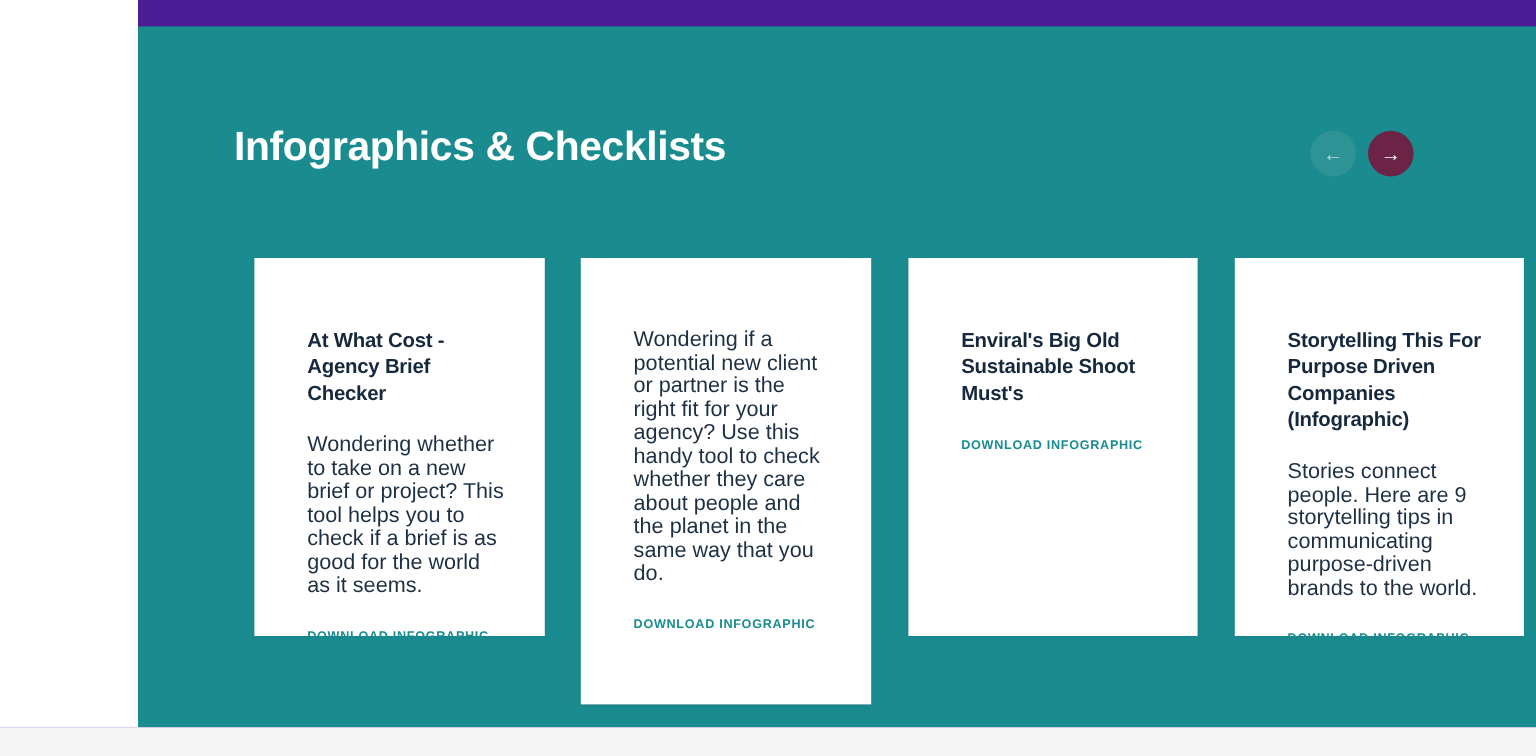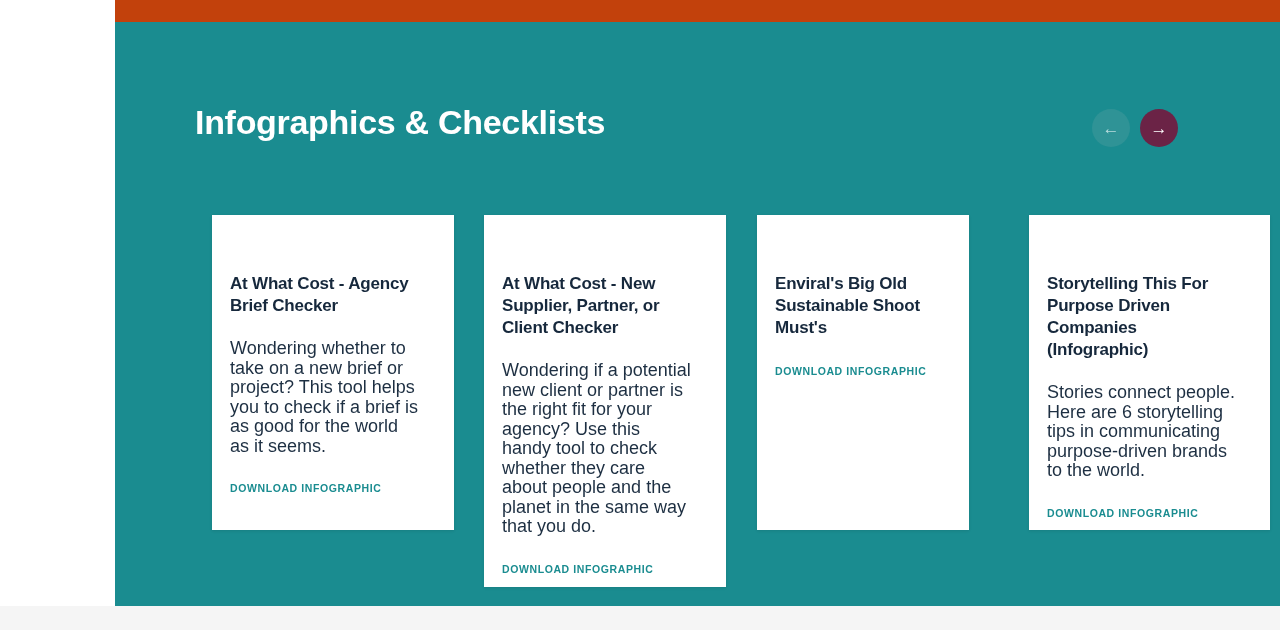--- a/index.html
+++ b/index.html
@@ -10,21 +10,21 @@
     width: 1280px;
     height: 630px;
     background: #ffffff;
     font-family: "Liberation Sans", sans-serif;
     overflow: hidden;
   }
   .page {
     position: relative;
     width: 1280px;
     height: 630px;
-    background: #c2410c;
+    background: #4c1d95;
     overflow: hidden;
   }
   .teal-panel {
     position: absolute;
     left: 115px;
     top: 22px;
     width: 1165px;
     height: 584px;
     background: #1a8c90;
     overflow: visible;
@@ -87,21 +87,21 @@
   .card {
     position: absolute;
     top: 0;
     width: 242px;
     background: #ffffff;
     box-shadow: 0 1px 3px rgba(0,0,0,0.10);
     padding: 0;
     box-sizing: border-box;
   }
   .card-inner {
-    padding: 58px 34px 30px 18px;
+    padding: 58px 34px 30px 44px;
   }
   .card-title {
     margin: 0 0 22px 0;
     font-size: 17px;
     font-weight: bold;
     color: #16283c;
     line-height: 22px;
     letter-spacing: -0.2px;
   }
   .card-body {
@@ -115,21 +115,21 @@
     font-size: 10.5px;
     font-weight: bold;
     letter-spacing: 0.6px;
     color: #1a8c90;
     text-decoration: none;
     text-transform: uppercase;
     cursor: pointer;
   }
   .card-0 { left: 0;    width: 242px; }
   .card-1 { left: 272px; width: 242px; }
-  .card-2 { left: 545px; width: 212px; }
+  .card-2 { left: 545px; width: 241px; }
   .card-3 { left: 817px; width: 241px; }
   .bottom-strip {
     position: absolute;
     left: 0;
     top: 606px;
     width: 1280px;
     height: 24px;
     background: #f5f5f5;
   }
   .white-left {
@@ -166,37 +166,36 @@
       <div class="card card-0" style="height:315px;">
         <div class="card-inner">
           <h3 class="card-title">At What Cost - Agency Brief Checker</h3>
           <p class="card-body">Wondering whether to take on a new brief or project? This tool helps you to check if a brief is as good for the world as it seems.</p>
           <a class="card-link">DOWNLOAD INFOGRAPHIC</a>
         </div>
       </div>
 
       <div class="card card-1" style="height:372px;">
         <div class="card-inner">
-          <h3 class="card-title">At What Cost - New Supplier, Partner, or Client Checker</h3>
           <p class="card-body">Wondering if a potential new client or partner is the right fit for your agency? Use this handy tool to check whether they care about people and the planet in the same way that you do.</p>
           <a class="card-link">DOWNLOAD INFOGRAPHIC</a>
         </div>
       </div>
 
       <div class="card card-2" style="height:315px;">
         <div class="card-inner">
           <h3 class="card-title">Enviral's Big Old Sustainable Shoot Must's</h3>
           <a class="card-link">DOWNLOAD INFOGRAPHIC</a>
         </div>
       </div>
 
       <div class="card card-3" style="height:315px;">
         <div class="card-inner">
           <h3 class="card-title">Storytelling This For Purpose Driven Companies (Infographic)</h3>
-          <p class="card-body">Stories connect people. Here are 6 storytelling tips in communicating purpose-driven brands to the world.</p>
+          <p class="card-body">Stories connect people. Here are 9 storytelling tips in communicating purpose-driven brands to the world.</p>
           <a class="card-link">DOWNLOAD INFOGRAPHIC</a>
         </div>
       </div>
 
     </div>
   </div>
 
   <div class="white-left"></div>
   <div class="bottom-strip"></div>
 

